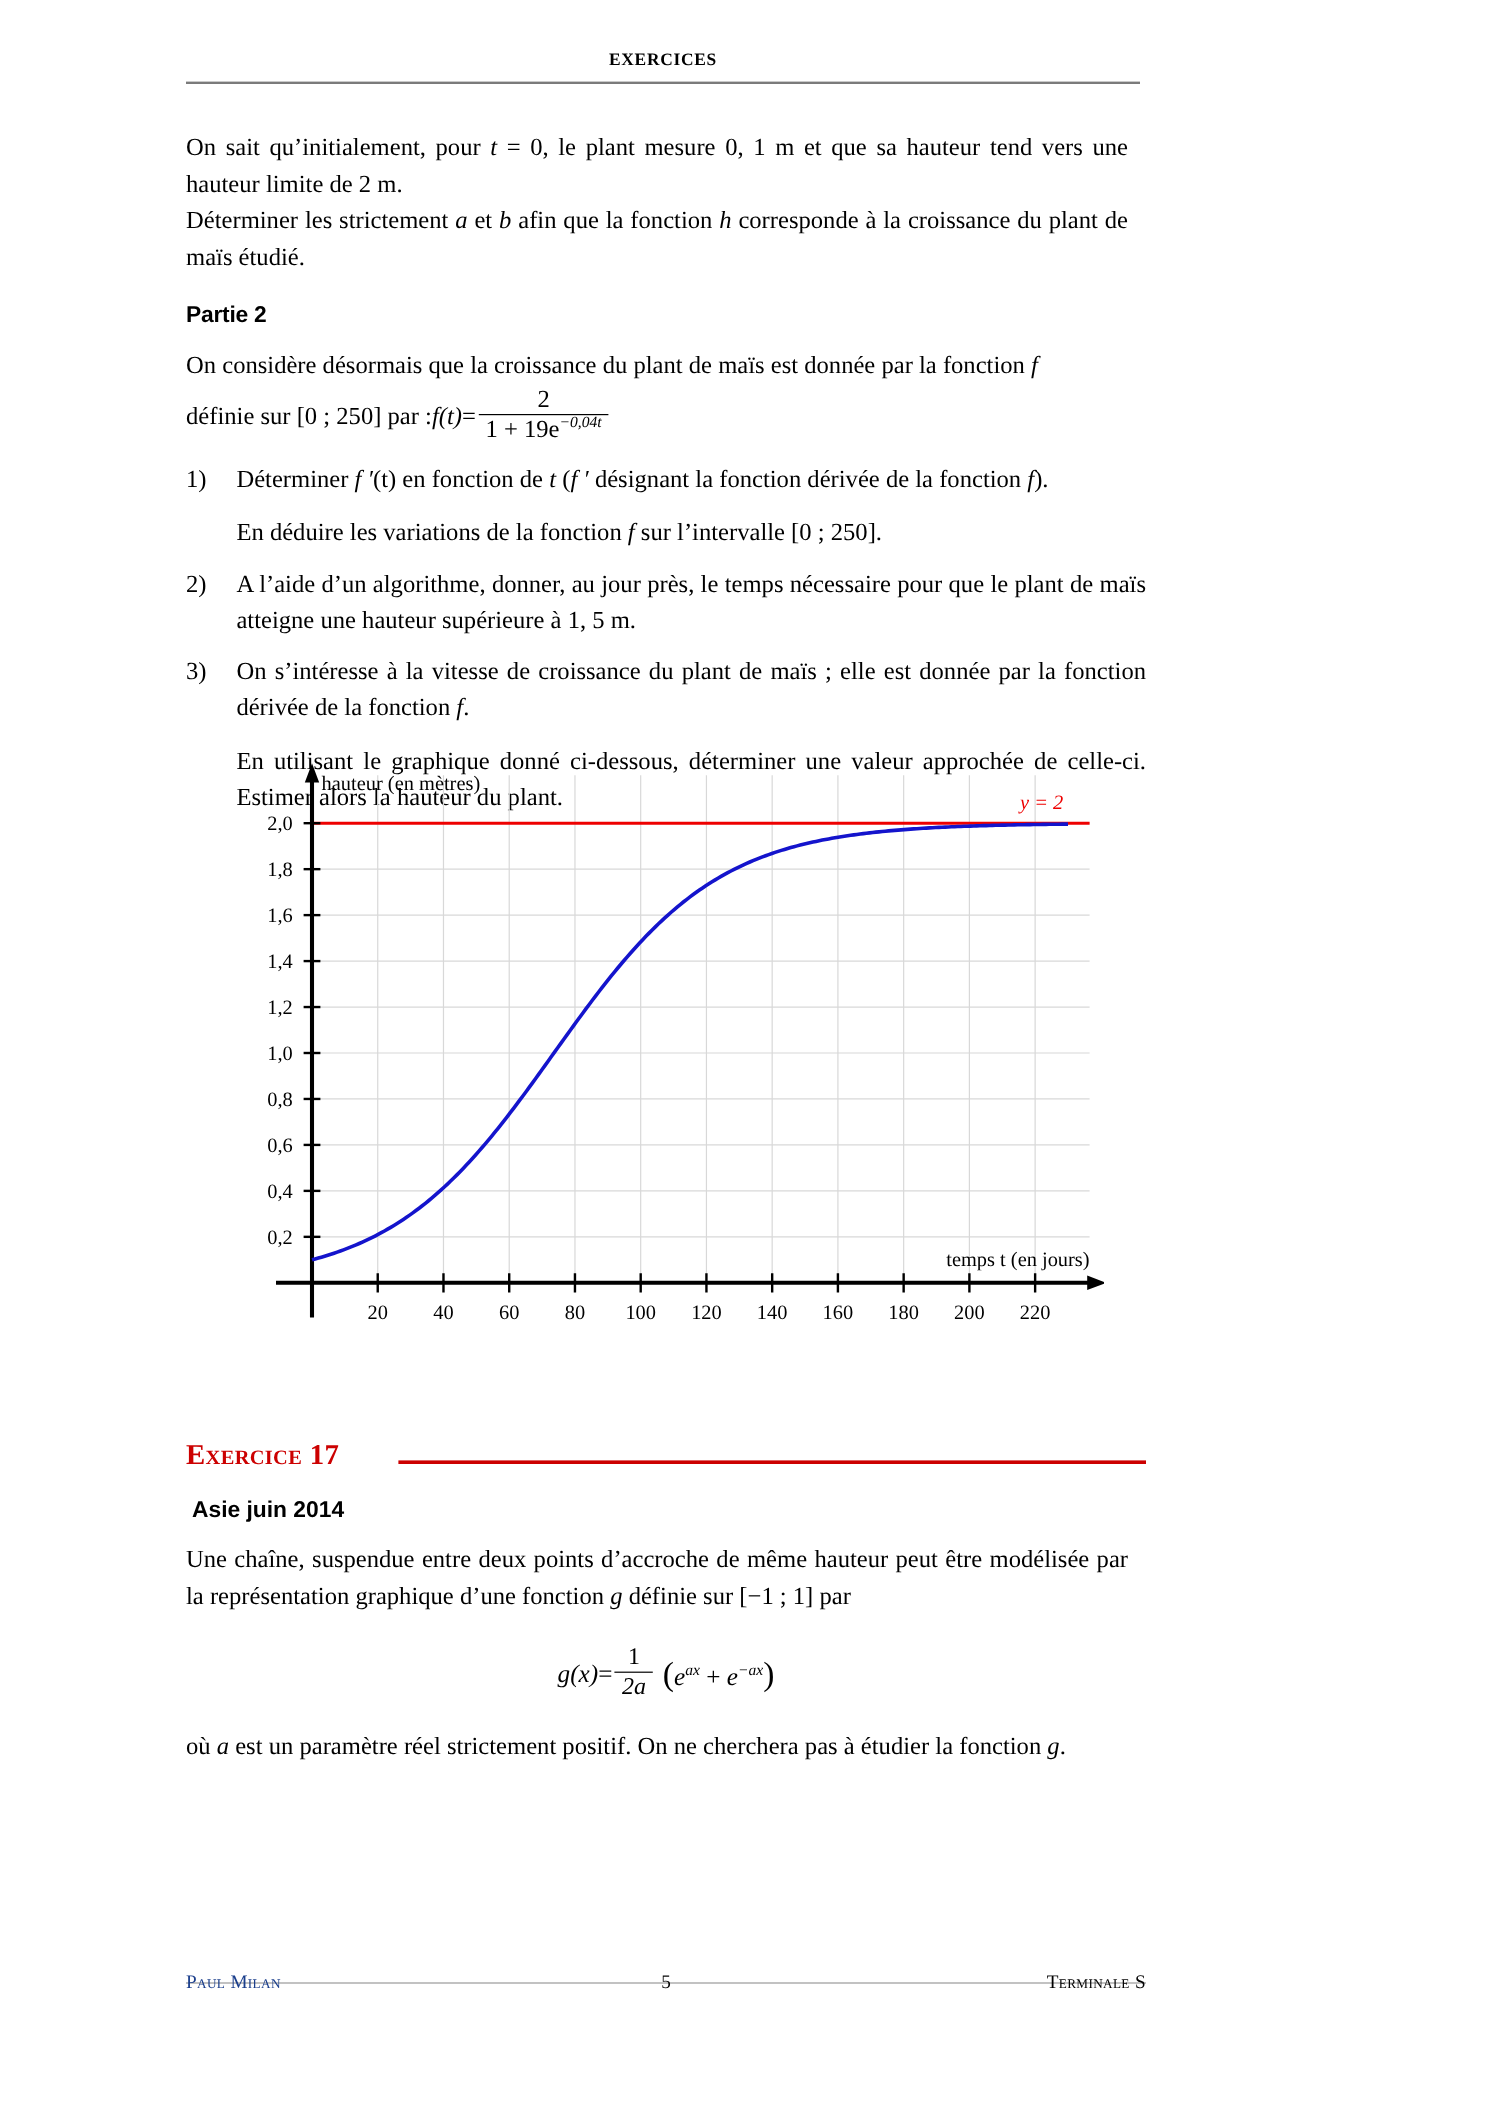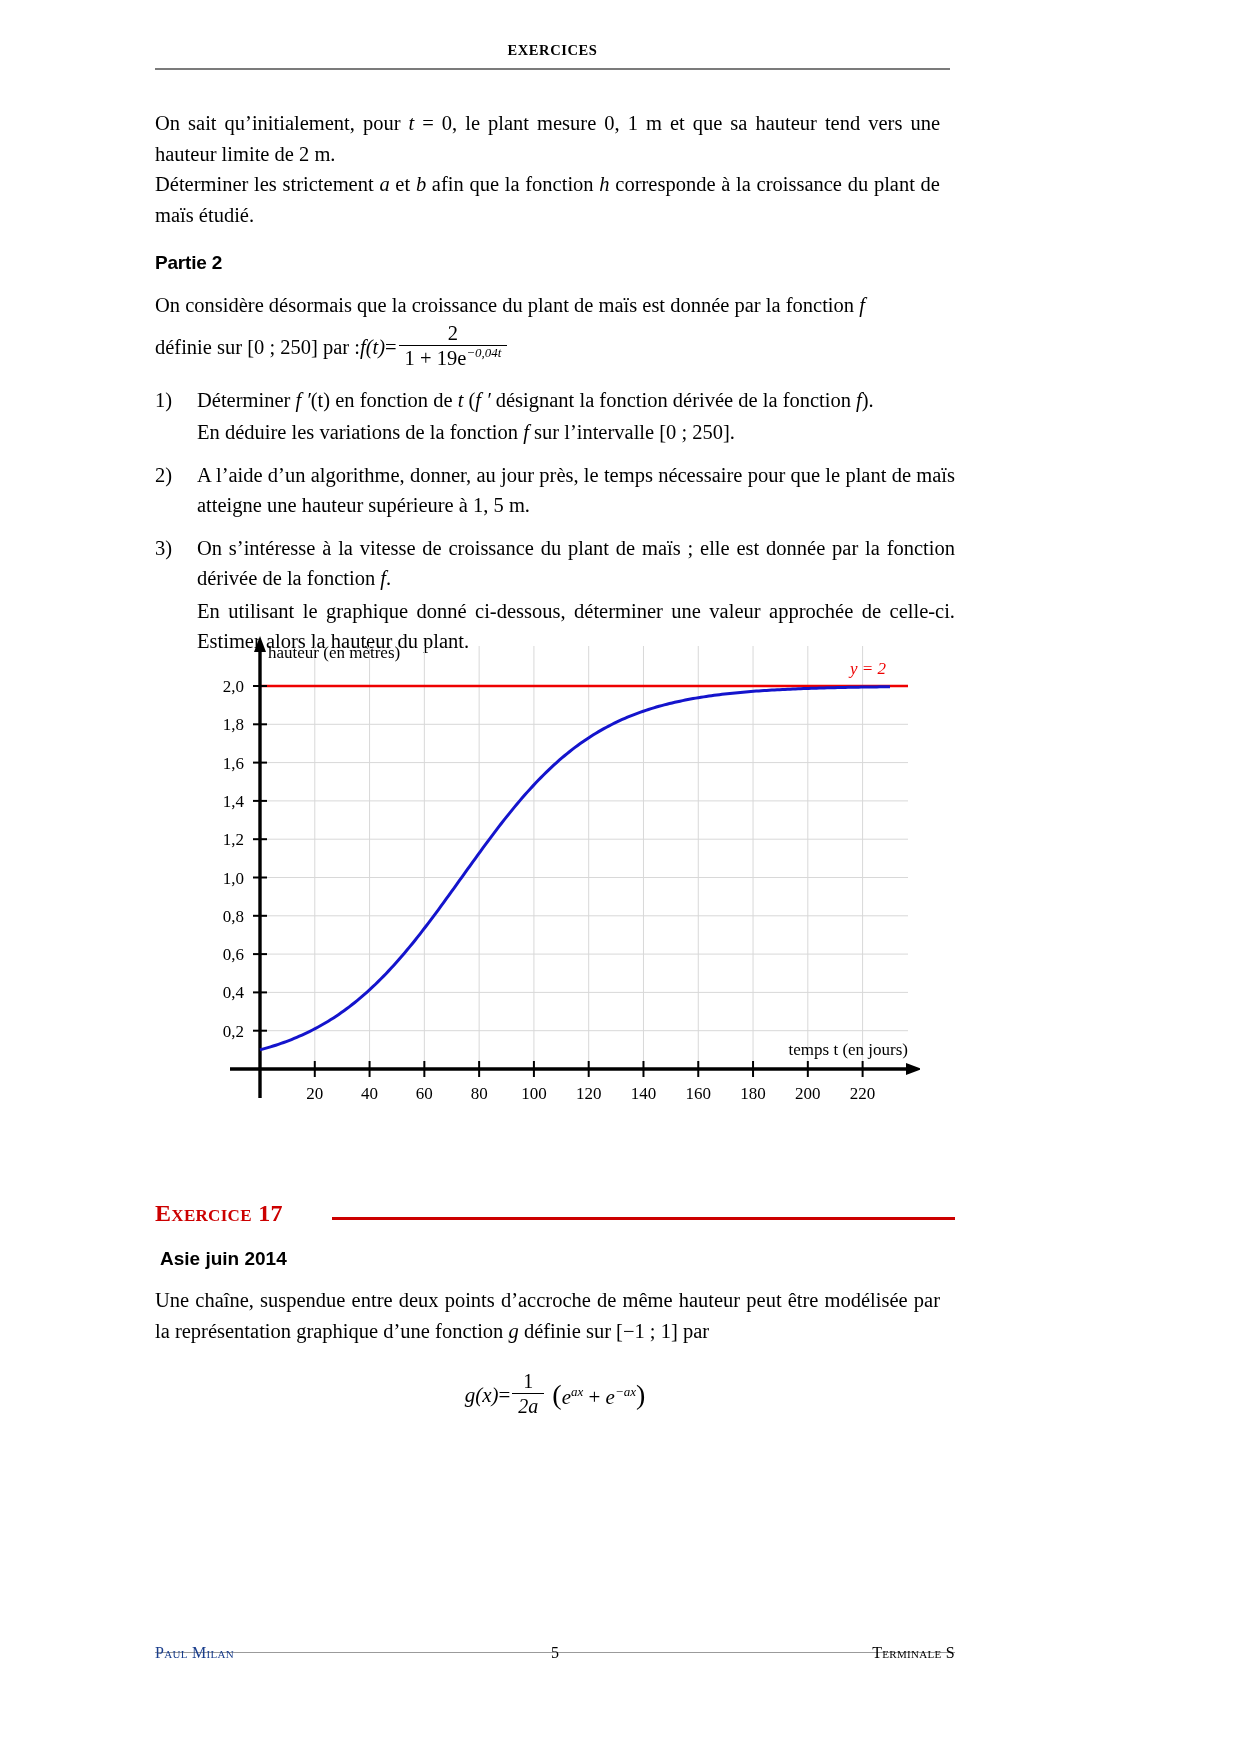--- a/index.html
+++ b/index.html
@@ -120,21 +120,21 @@
   }
   ol.qlist > li .marker {
     position: absolute;
     left: 0;
     top: 0;
     width: 34px;
     text-align: left;
   }
   ol.qlist > li .sub {
     display: block;
-    margin-top: 2px;
+    margin-top: 14px;
   }
 
   
   .chart-wrap {
     position: absolute;
     left: 190px;
     top: 628px;
     width: 730px;
     height: 545px;
   }
@@ -382,20 +382,21 @@
         <span class="it">(x)</span>
         <span> = </span>
       <span class="frac">
         <span class="num">1</span>
         <span class="bar"></span>
         <span class="den it">2a</span>
       </span>
       <span style="margin-left:6px"><span class="big-paren">(</span><span class="it">e</span><sup class="ex it">ax</sup><span> + </span><span class="it">e</span><sup class="ex it">−ax</sup><span class="big-paren">)</span></span>
     </div>
 
+    <p class="para"><span>où </span><span class="it">a</span><span> est un paramètre réel strictement positif. On ne cherchera pas à étudier la fonction </span><span class="it">g</span><span>.</span></p>
   </div>
 
   <div class="foot-rule"></div>
   <div class="foot foot-left">Paul Milan</div>
   <div class="foot foot-center">5</div>
   <div class="foot foot-right">Terminale S</div>
 
 </div>
 
 </body></html>

